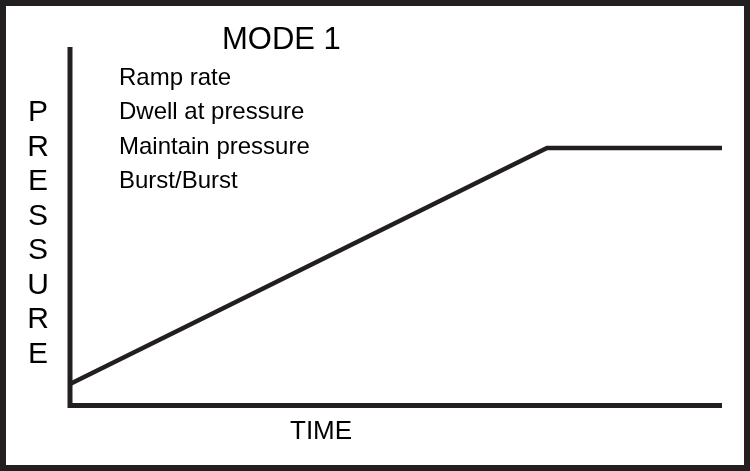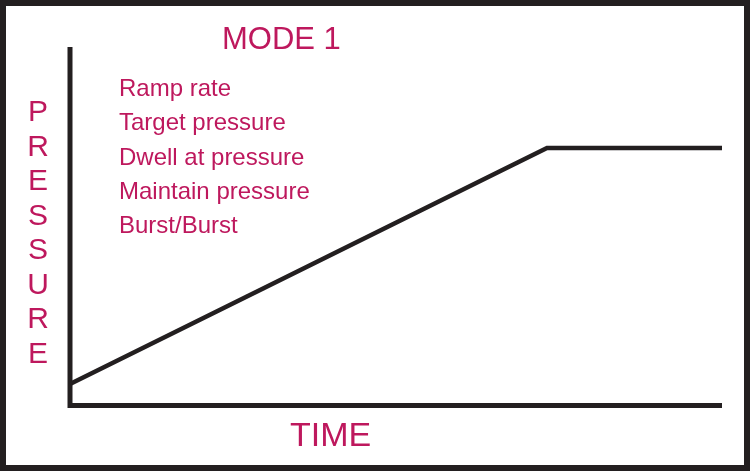--- a/index.html
+++ b/index.html
@@ -7,51 +7,50 @@
     .frame {
       position: absolute; left: 0; top: 0;
       width: 750px; height: 471px;
       box-sizing: border-box;
       border: 6px solid #231f20;
       background: #ffffff;
     }
     .txt {
       position: absolute;
       font-family: "Liberation Sans", sans-serif;
-      color: #be185d;
+      color: #000000;
       white-space: nowrap;
       line-height: 1;
     }
     .title { left: 222px; top: 23px; font-size: 31px; }
-    .items { left: 119px; top: 60px; font-size: 24px; margin-top: 11px; }
+    .items { left: 119px; top: 60px; font-size: 24px; }
     .items .item { height: 34.3px; line-height: 34px; }
     .ylabel { left: 26px; top: 94px; font-size: 30px; width: 24px; text-align: center; }
     .ylabel .ch { display: block; height: 34.5px; line-height: 34.5px; }
-    .xlabel { left: 290px; top: 417px; font-size: 34px; }
+    .xlabel { left: 290px; top: 417px; font-size: 26px; }
     svg.plot { position: absolute; left: 0; top: 0; }
   </style>
 </head>
 <body>
 
 <div class="frame"></div>
 
 <svg class="plot" width="750" height="471" viewBox="0 0 750 471">
 
   <line x1="70" y1="47" x2="70" y2="408" stroke="#231f20" stroke-width="5"></line>
 
   <line x1="68" y1="405.5" x2="722" y2="405.5" stroke="#231f20" stroke-width="5"></line>
 
   <polyline points="70,384 547,148 722,148" fill="none" stroke="#231f20" stroke-width="4.5" stroke-linejoin="miter"></polyline>
 </svg>
 
 <div class="txt title">MODE 1</div>
 
 <div class="txt items">
   <div class="item">Ramp rate</div>
-  <div class="item">Target pressure</div>
   <div class="item">Dwell at pressure</div>
   <div class="item">Maintain pressure</div>
   <div class="item">Burst/Burst</div>
 </div>
 
 <div class="txt ylabel">
   <span class="ch">P</span>
   <span class="ch">R</span>
   <span class="ch">E</span>
   <span class="ch">S</span>

